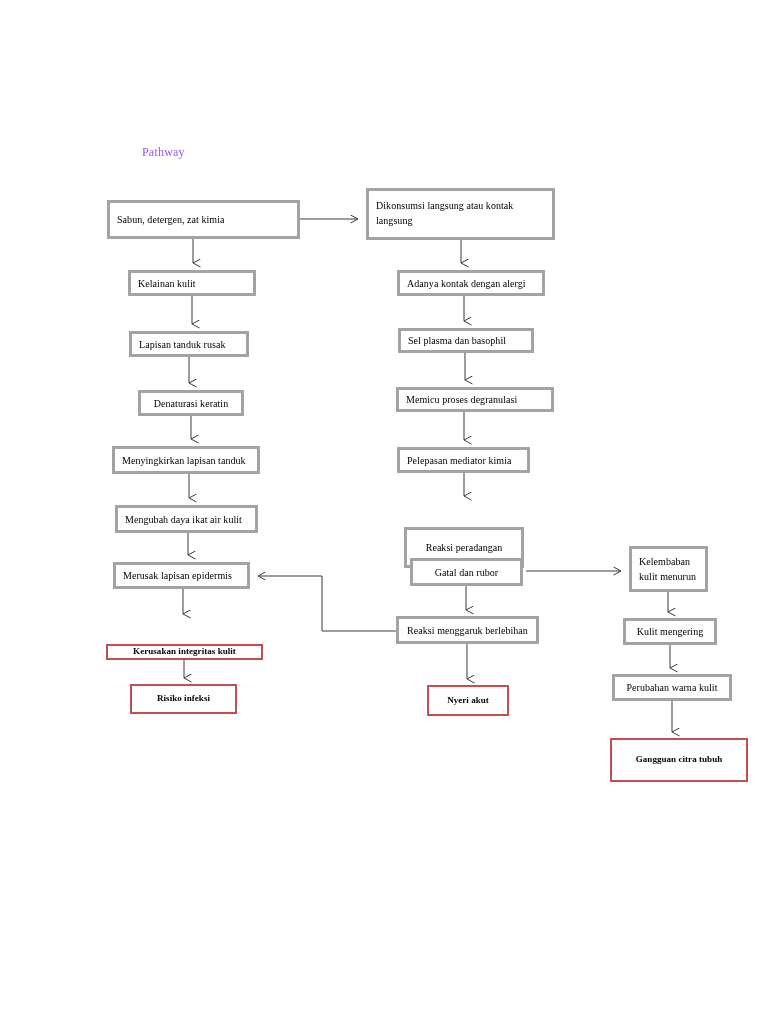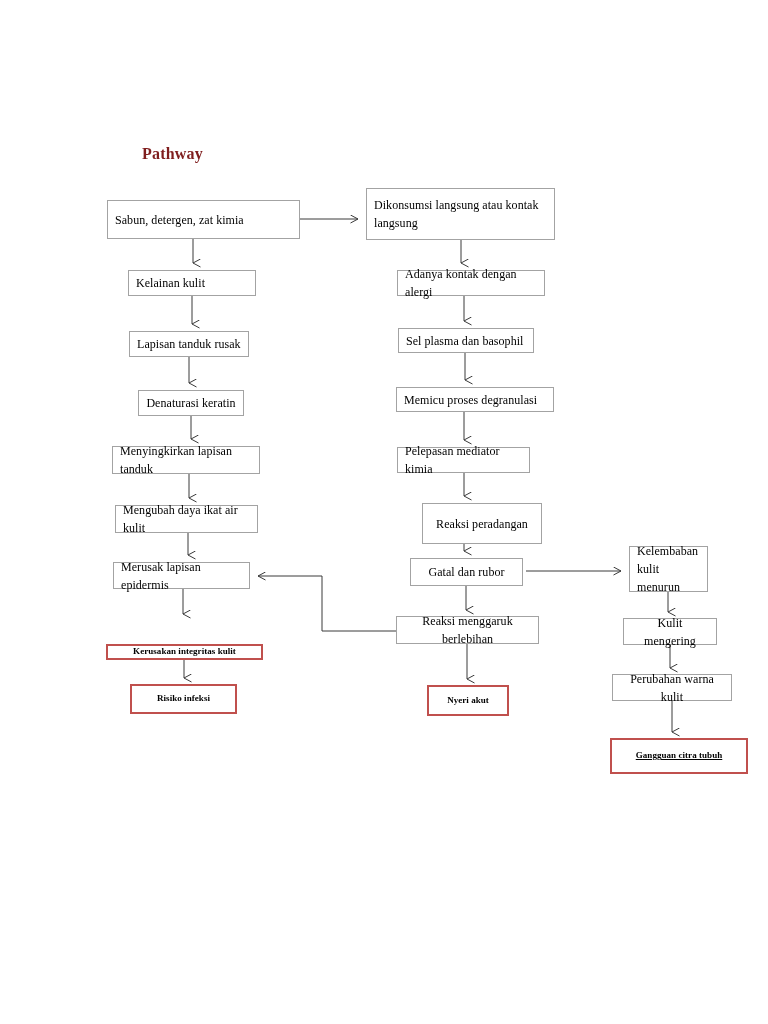--- a/index.html
+++ b/index.html
@@ -12,32 +12,32 @@
     width: 768px;
     height: 1024px;
     background: #ffffff;
     font-family: "Liberation Serif", "DejaVu Serif", serif;
     overflow: hidden;
   }
   #title {
     position: absolute;
     left: 142px;
     top: 145px;
-    font-size: 16px;
-    font-weight: bold;
-    color: #7f1d1d;
+    font-size: 12px;
+    font-weight: normal;
+    color: #8b5cf6;
     letter-spacing: 0.2px;
   }
   .node {
     position: absolute;
     box-sizing: border-box;
-    border: 1px solid #a3a3a3;
+    border: 3px solid #a3a3a3;
     background: #ffffff;
     color: #000000;
-    font-size: 12px;
+    font-size: 10px;
     line-height: 1.5;
     display: flex;
     align-items: center;
     padding: 2px 7px;
     letter-spacing: 0.05px;
   }
   .node.center {
     justify-content: center;
     text-align: center;
   }
@@ -147,21 +147,21 @@
   <div class="node center" style="left:138px; top:390px; width:106px; height:26px;">Denaturasi keratin</div>
 
   <div class="node" style="left:396px; top:387px; width:158px; height:25px;">Memicu proses degranulasi</div>
 
   <div class="node" style="left:112px; top:446px; width:148px; height:28px;">Menyingkirkan lapisan tanduk</div>
 
   <div class="node" style="left:397px; top:447px; width:133px; height:26px;">Pelepasan mediator kimia</div>
 
   <div class="node" style="left:115px; top:505px; width:143px; height:28px;">Mengubah daya ikat air kulit</div>
 
-  <div class="node center" style="left:404px; top:503px; width:120px; height:41px;margin-left:18px;">Reaksi peradangan</div>
+  <div class="node center" style="left:404px; top:527px; width:120px; height:41px;">Reaksi peradangan</div>
 
   <div class="node" style="left:113px; top:562px; width:137px; height:27px;">Merusak lapisan epidermis</div>
 
   <div class="node center" style="left:410px; top:558px; width:113px; height:28px;text-align:center;">Gatal dan rubor</div>
 
   <div class="node twoline" style="left:629px; top:546px; width:79px; height:46px;">
     <span style="display:block;">
       <span style="display:block;">Kelembaban</span>
       <span style="display:block;">kulit menurun</span>
     </span>
@@ -172,15 +172,15 @@
   <div class="node center" style="left:396px; top:616px; width:143px; height:28px;">Reaksi menggaruk berlebihan</div>
 
   <div class="node center" style="left:623px; top:618px; width:94px; height:27px;">Kulit mengering</div>
 
   <div class="node diag" style="left:130px; top:684px; width:107px; height:30px;">Risiko infeksi</div>
 
   <div class="node diag" style="left:427px; top:685px; width:82px; height:31px;">Nyeri akut</div>
 
   <div class="node center" style="left:612px; top:674px; width:120px; height:27px;">Perubahan warna kulit</div>
 
-  <div class="node diag" style="left:610px; top:738px; width:138px; height:36px;text-decoration:underline;">Gangguan citra tubuh</div>
+  <div class="node diag" style="left:610px; top:738px; width:138px; height:44px;">Gangguan citra tubuh</div>
 
 </div>
 
 </body></html>

